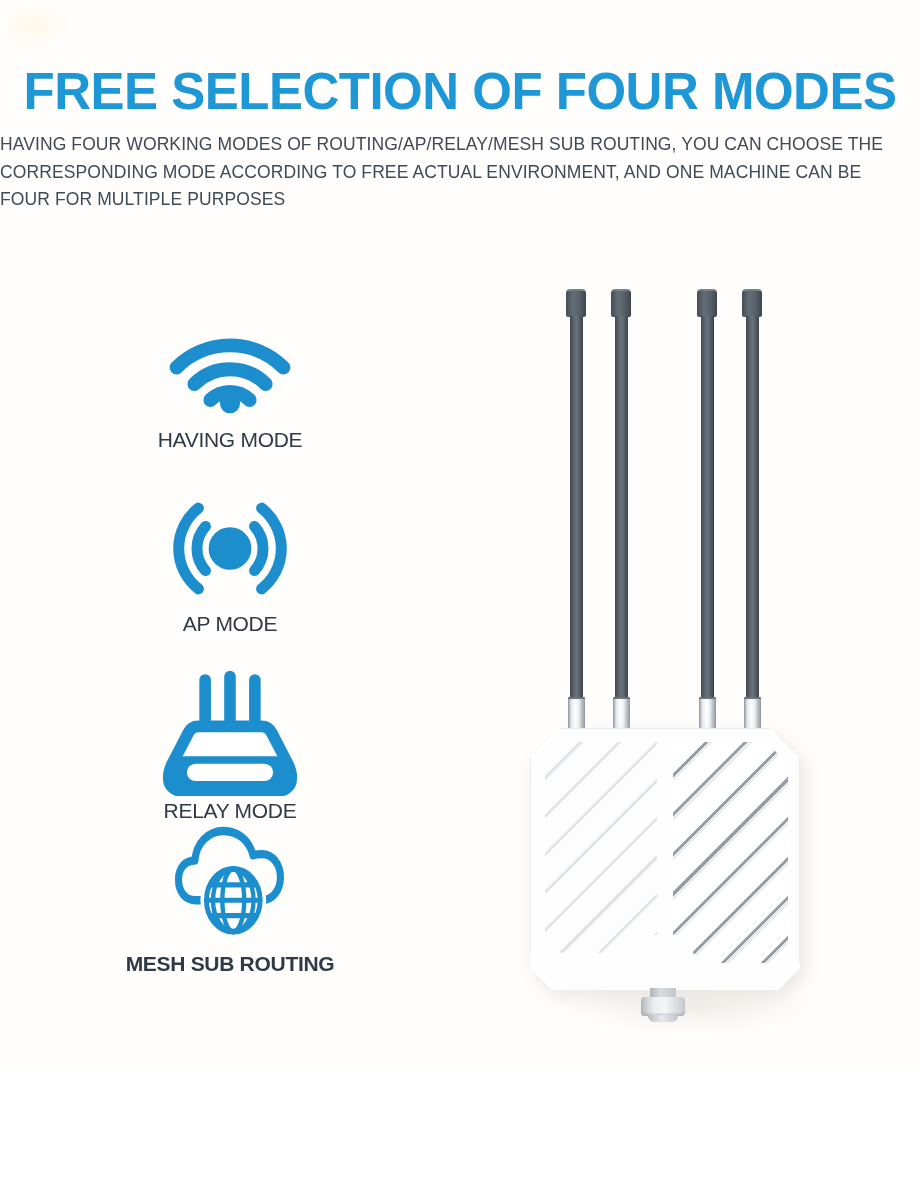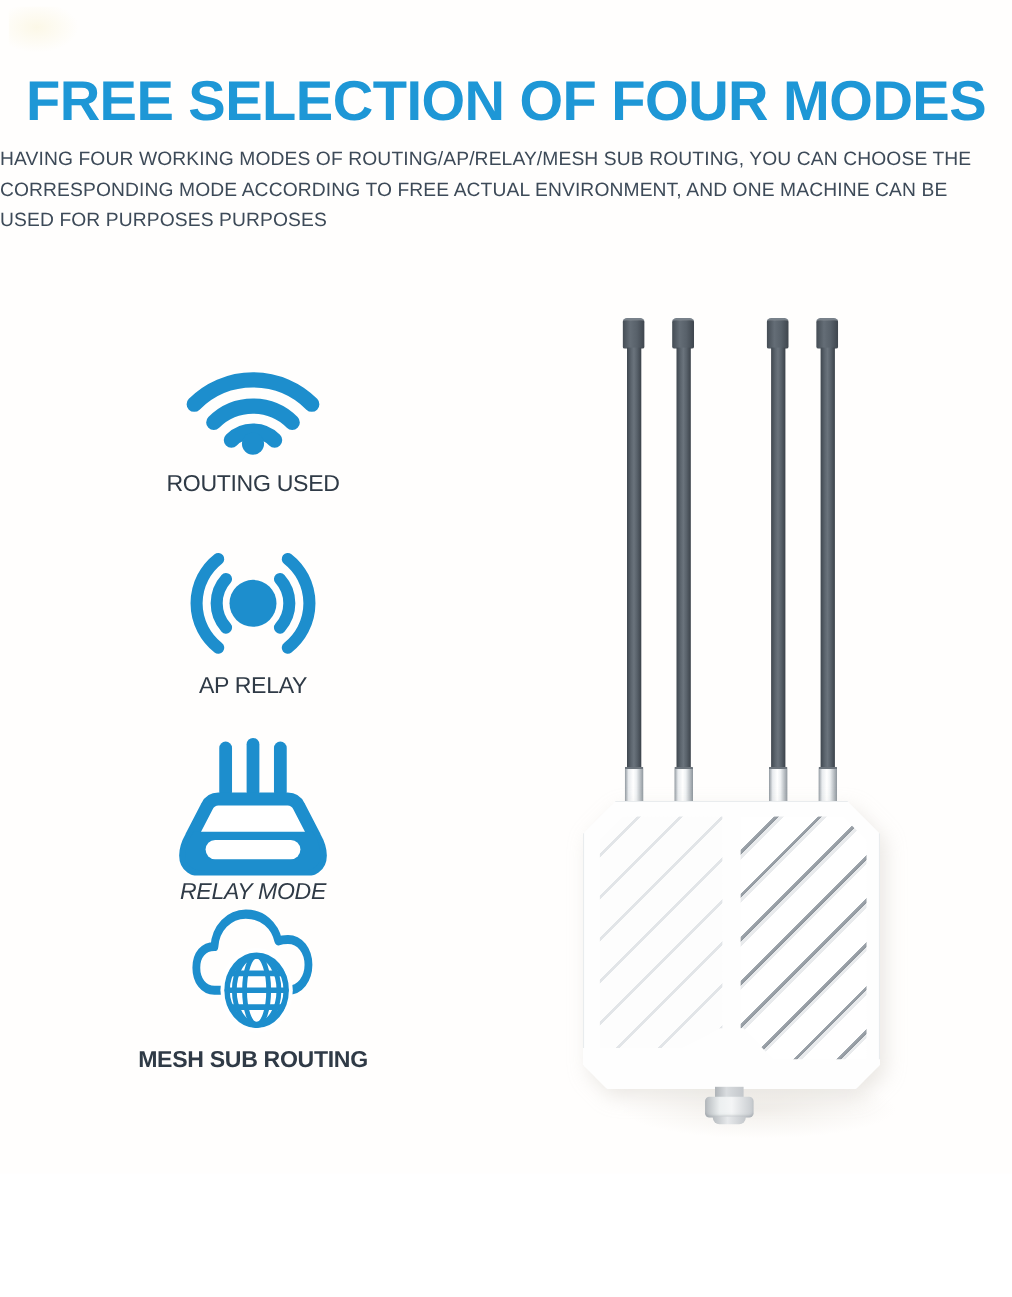--- a/index.html
+++ b/index.html
@@ -25,21 +25,21 @@
   
   .mode{position:absolute;left:110px;width:240px;text-align:center;}
   .mode .icn{display:block;margin:0 auto;}
   .mode-label{
     margin-top:12px;font-size:21px;letter-spacing:-0.3px;
     color:var(--label-text,#2f3a46);white-space:nowrap;
   }
   .mode-routing{top:320px;}
   .mode-ap{top:497px;}
   .mode-relay{top:670px;}
-  .mode-relay .mode-label{margin-top:3px;font-style:italic;}
+  .mode-relay .mode-label{margin-top:3px;}
   .mode-mesh{top:822px;font-weight:bold;}
   
   .product{position:absolute;left:0;top:0;width:920px;height:1179px;}
   .antenna{position:absolute;top:289px;width:20px;height:446px;}
   .ant-1{left:566px;} .ant-2{left:611px;} .ant-3{left:697px;} .ant-4{left:742px;}
   .ant-cap{
     position:absolute;left:0;top:0;width:20px;height:28px;
     border-radius:4px 4px 2px 2px;
     background:linear-gradient(90deg,#444c54,#646d76 35%,#58616a 65%,#3e454d);
     border-top:2px solid #78818a;box-sizing:border-box;
@@ -99,42 +99,42 @@
 <body>
 
 <div class="stage">
 
   <div class="smudge"></div>
 
   <div class="title">FREE SELECTION OF FOUR MODES</div>
   <div class="subtitle">
     <div>HAVING FOUR WORKING MODES OF ROUTING/AP/RELAY/MESH SUB ROUTING, YOU CAN CHOOSE THE</div>
     <div>CORRESPONDING MODE ACCORDING TO FREE ACTUAL ENVIRONMENT, AND ONE MACHINE CAN BE</div>
-    <div>USED FOR PURPOSES PURPOSES</div>
+    <div>FOUR FOR MULTIPLE PURPOSES</div>
   </div>
 
   <div class="mode mode-routing">
     <svg class="icn" width="126" height="96" viewBox="0 8 100 76" fill="none" stroke="#1d8ecd" stroke-width="11" stroke-linecap="round">
       <path d="M7.6,45.6 A60,60 0 0 1 92.4,45.6"></path>
       <path d="M21.7,45.7 A40,40 0 0 1 78.3,45.7" transform="translate(0,13)"></path>
       <path d="M34.4,58.4 A22,22 0 0 1 65.6,58.4" transform="translate(0,13)"></path>
       <circle cx="50" cy="74" r="8" fill="#1d8ecd" stroke="none"></circle>
     </svg>
-    <div class="mode-label">ROUTING USED</div>
+    <div class="mode-label">HAVING MODE</div>
   </div>
 
   <div class="mode mode-ap">
     <svg class="icn" width="122" height="103" viewBox="0 8 100 84" fill="none" stroke="#1d8ecd" stroke-width="9" stroke-linecap="round">
       <circle cx="50" cy="50" r="17.5" fill="#1d8ecd" stroke="none"></circle>
       <path d="M70.1,31.9 A27,27 0 0 1 70.1,68.1"></path>
       <path d="M29.9,31.9 A27,27 0 0 0 29.9,68.1"></path>
       <path d="M75.9,16.9 A42,42 0 0 1 75.9,83.1"></path>
       <path d="M24.1,16.9 A42,42 0 0 0 24.1,83.1"></path>
     </svg>
-    <div class="mode-label">AP RELAY</div>
+    <div class="mode-label">AP MODE</div>
   </div>
 
   <div class="mode mode-relay">
     <svg class="icn" width="146" height="126" viewBox="6 6 88 76" fill="none" stroke="#1d8ecd" stroke-width="7" stroke-linecap="round" stroke-linejoin="round">
       <line x1="35" y1="12" x2="35" y2="36"></line>
       <line x1="50" y1="10" x2="50" y2="36"></line>
       <line x1="65" y1="12" x2="65" y2="36"></line>
       <path d="M31,40 H69 C72,40 74,41.5 75.2,44 L84,61 C86,64.5 87,67.5 87,71 C87,77 82.5,79.5 76,79.5 H24 C17.5,79.5 13,77 13,71 C13,67.5 14,64.5 16,61 L24.8,44 C26,41.5 28,40 31,40 Z" fill="#ffffff"></path>
       <path d="M17.5,58 H82.5 C85.5,62 87,66.5 87,71 C87,77 82.5,79.5 76,79.5 H24 C17.5,79.5 13,77 13,71 C13,66.5 14.5,62 17.5,58 Z" fill="#1d8ecd" stroke="none"></path>
       <rect x="24" y="62.5" width="52" height="10.5" rx="5.25" fill="#ffffff" stroke="none"></rect>

